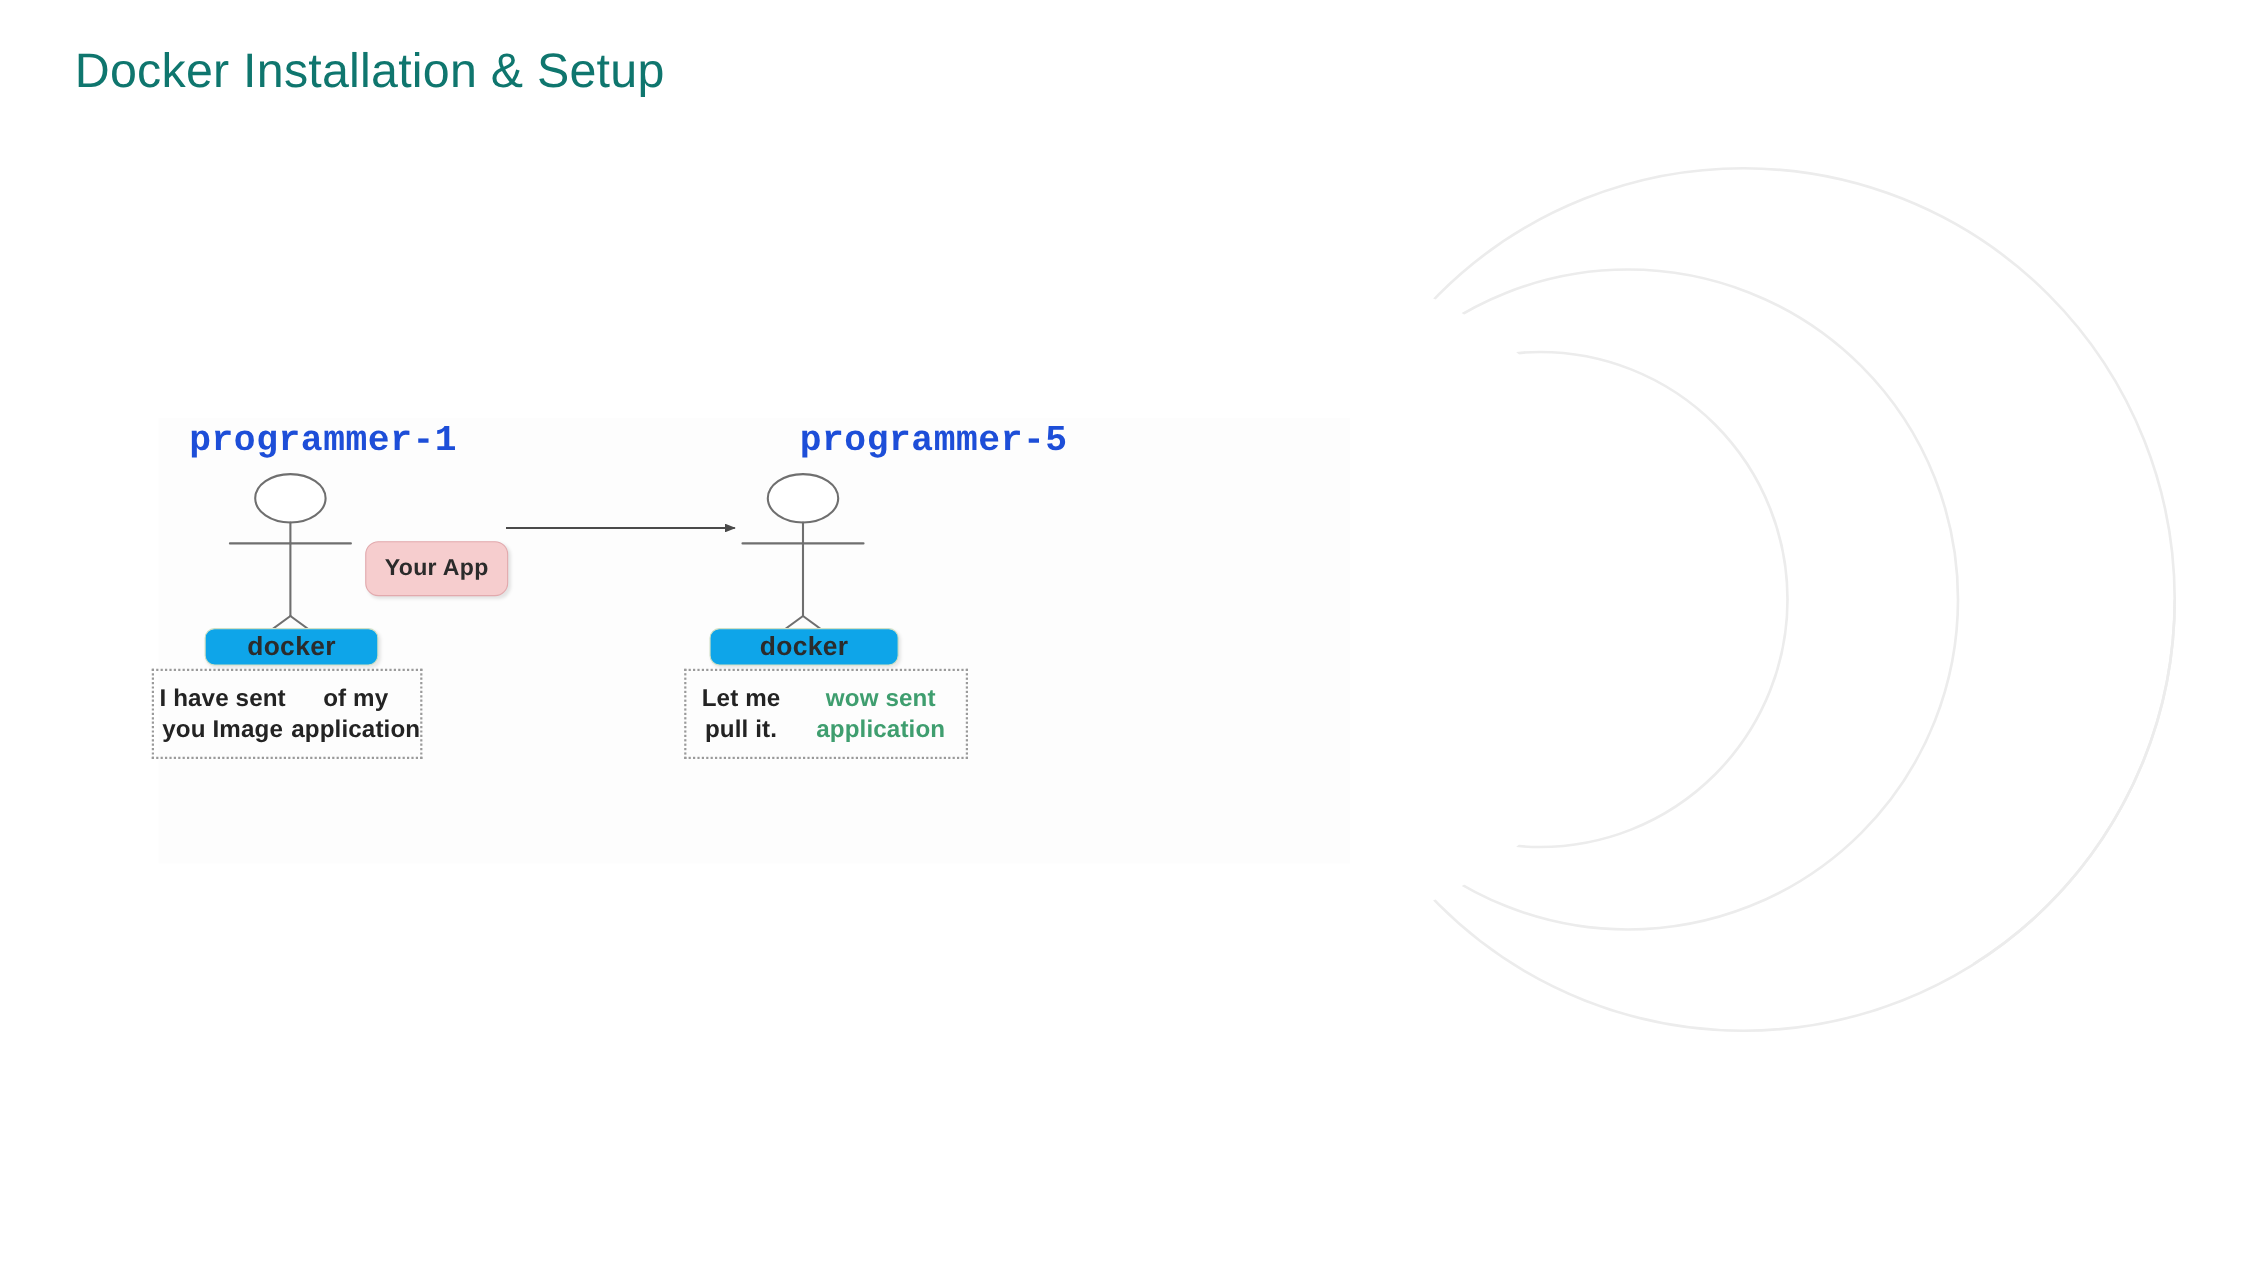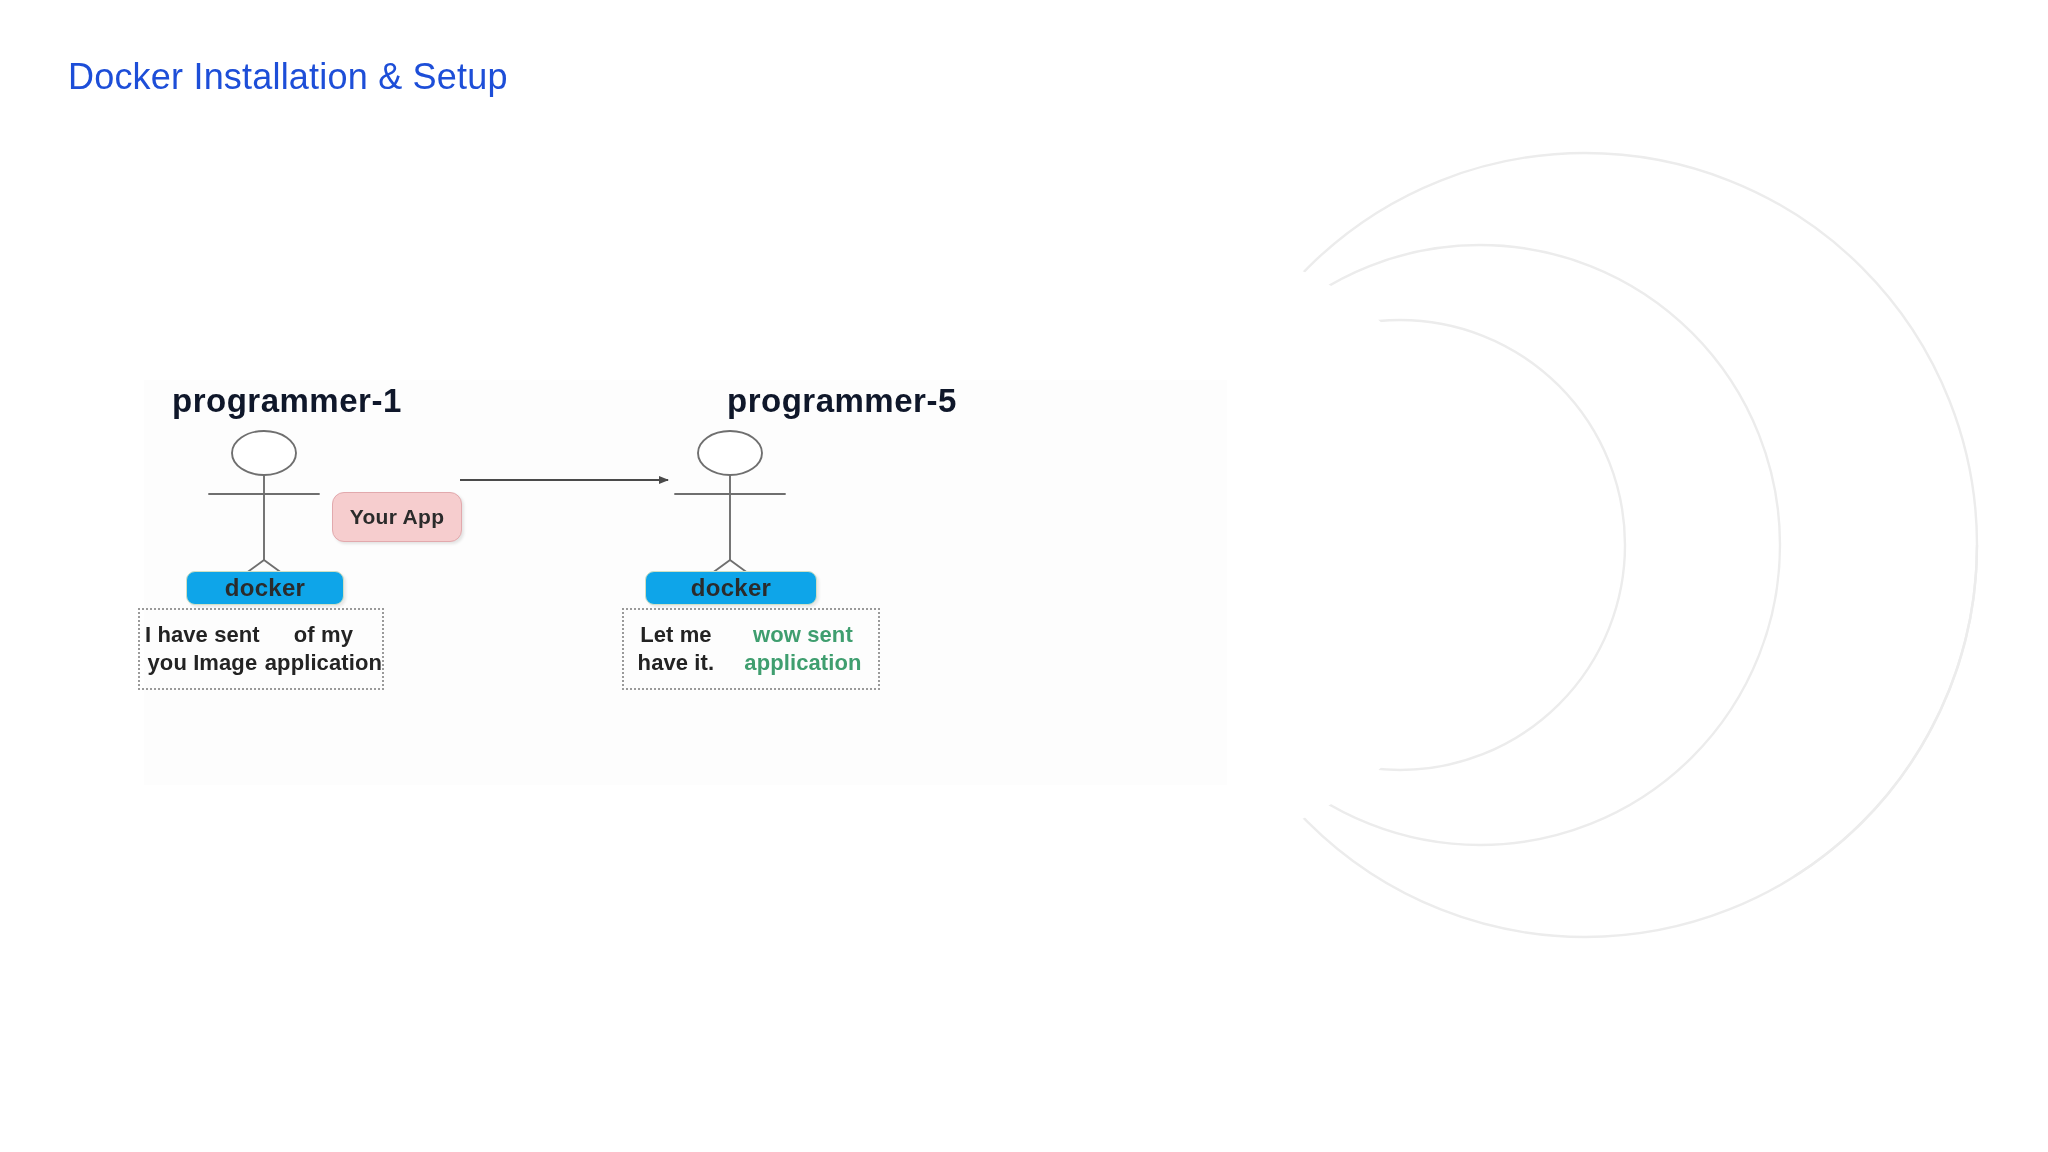--- a/index.html
+++ b/index.html
@@ -25,25 +25,25 @@
     width: 2048px;
     height: 1152px;
     z-index: 0;
     pointer-events: none;
   }
 
   
   #slide-title {
     position: absolute;
     left: 68px;
-    top: 56px;
-    font-size: 36px;
+    top: 40px;
+    font-size: 44px;
     font-weight: 400;
     letter-spacing: 0.2px;
-    color: #1d4ed8;
+    color: #0f766e;
     white-space: nowrap;
     z-index: 5;
   }
 
   
   #diagram-image {
     position: absolute;
     left: 144px;
     top: 380px;
     width: 1083px;
@@ -55,24 +55,24 @@
     position: absolute;
     left: 0;
     top: 0;
     width: 1083px;
     height: 405px;
     display: block;
   }
 
   .diagram-label {
     position: absolute;
-    font-family: Liberation Sans, sans-serif;
+    font-family: Liberation Mono, monospace;
     font-size: 33px;
     font-weight: 700;
-    color: #0f172a;
+    color: #1d4ed8;
     letter-spacing: 0.5px;
     white-space: nowrap;
   }
   #label-programmer-1 { left: 28px;  top: 2px; }
   #label-programmer-2 { left: 583px; top: 2px; }
 
   .pill {
     position: absolute;
     display: flex;
     align-items: center;
@@ -180,19 +180,19 @@
 
     <div class="pill pill-app" id="pill-your-app">Your App</div>
     <div class="pill pill-docker" id="pill-docker-1">docker</div>
     <div class="pill pill-docker" id="pill-docker-2">docker</div>
 
     <div class="note-box" id="note-left">
       <span>I have sent you Image</span>
       <span>of my application</span>
     </div>
     <div class="note-box" id="note-right">
-      <span>Let me have it.</span>
+      <span>Let me pull it.</span>
       <span class="note-line-green">wow sent application</span>
     </div>
 
   </div>
 
 </div>
 
 </body></html>

